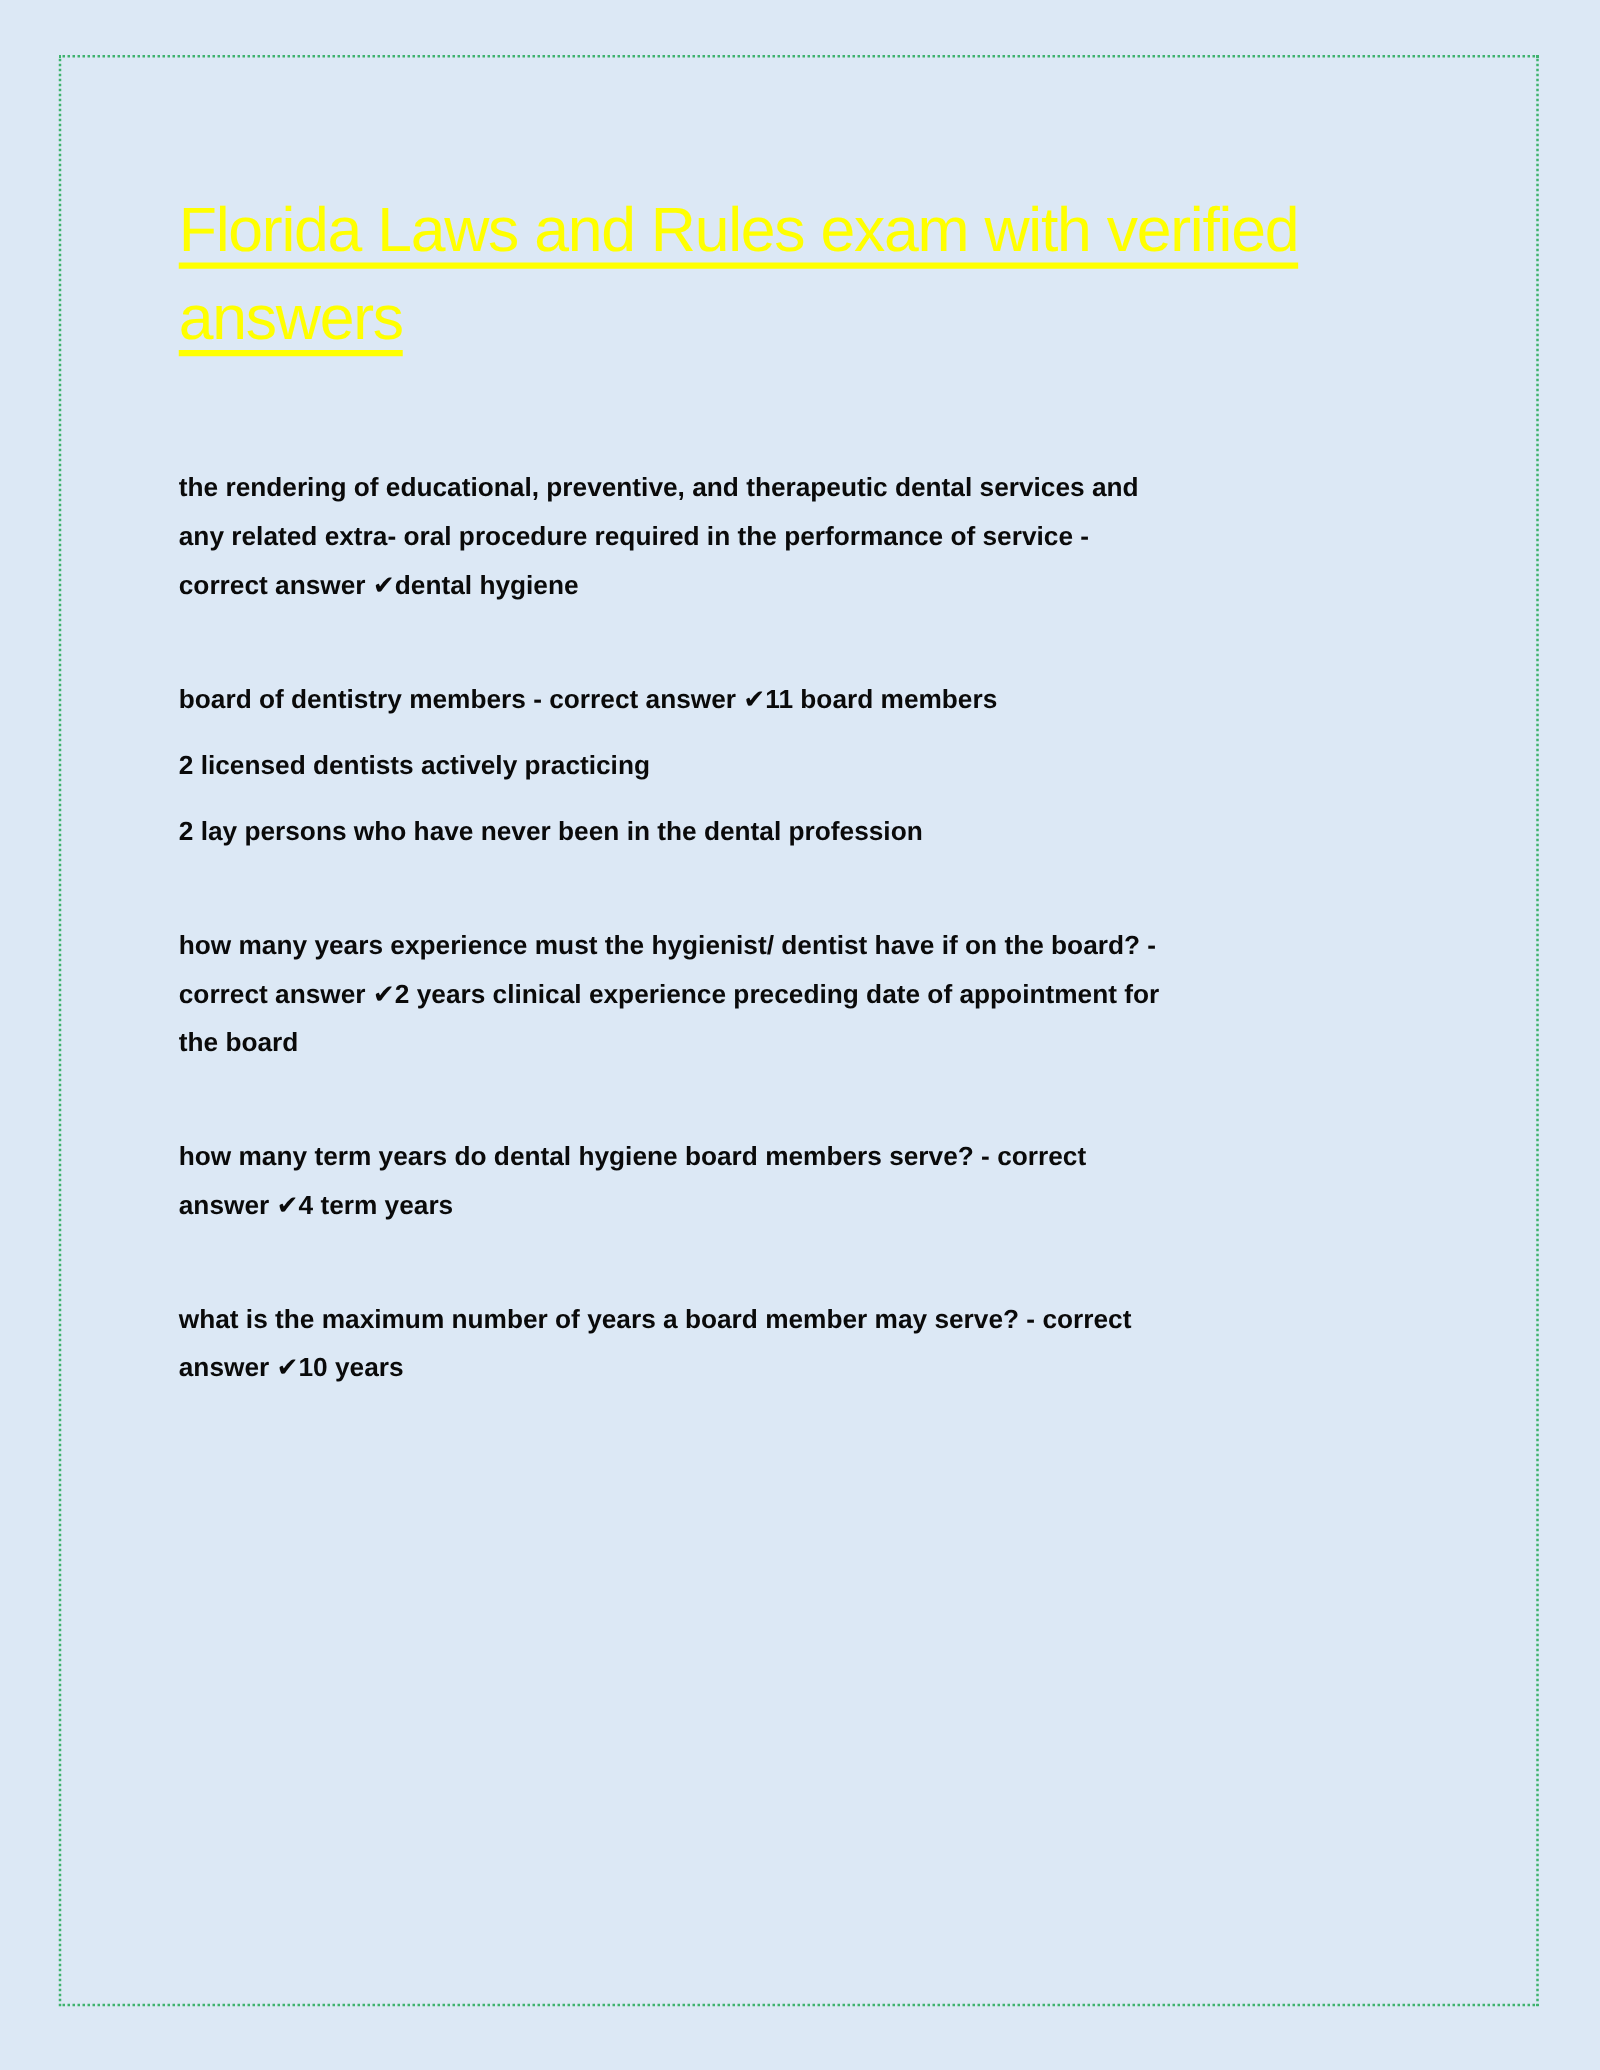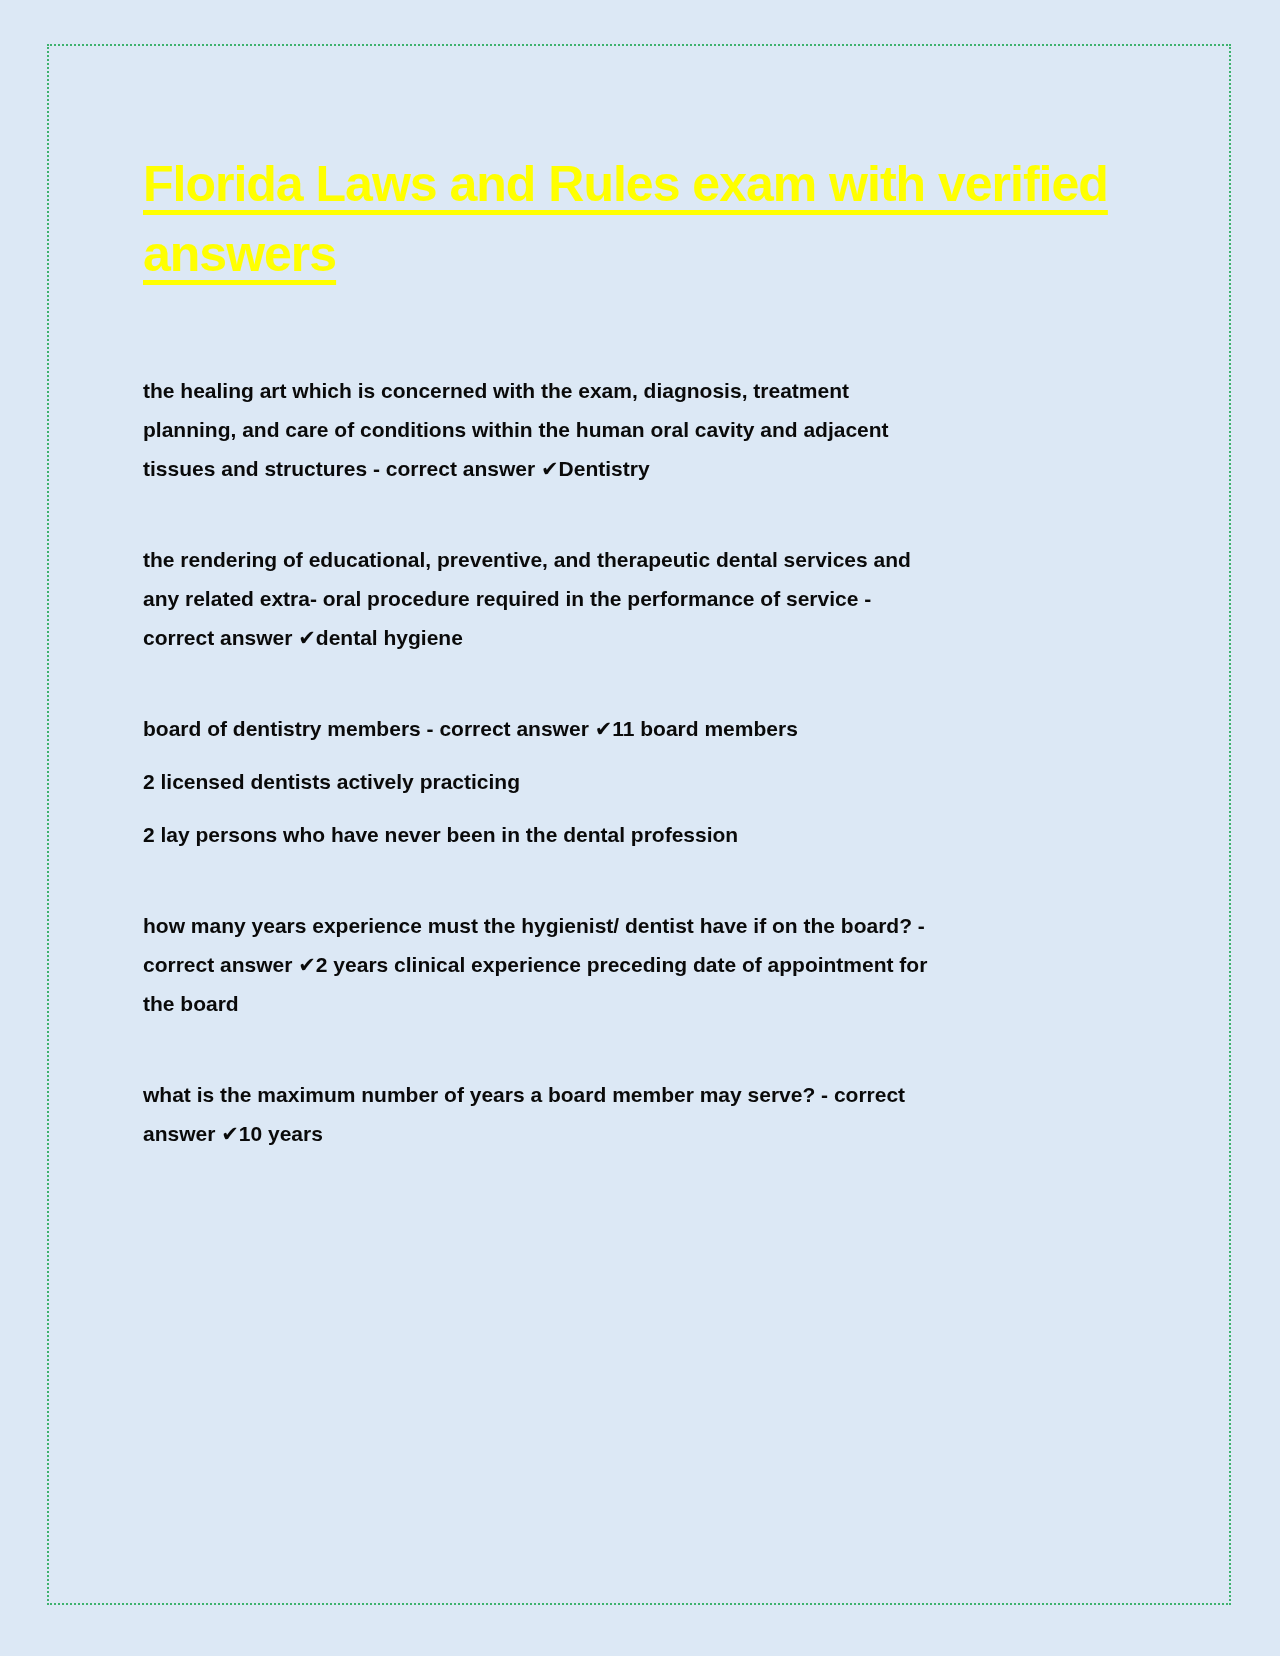--- a/index.html
+++ b/index.html
@@ -23,21 +23,21 @@
     border: 2px dotted #3eb26e;
   }
   .page-inner {
     padding: 103px 90px 0 94px;
   }
   .doc-title {
     margin: 0 0 82px 0;
     max-width: 1000px;
     font-size: 50px;
     line-height: 70px;
-    font-weight: bold;
+    font-weight: normal;
     letter-spacing: -1px;
     color: #ffff00;
     text-decoration: underline;
     text-decoration-thickness: 5px;
     text-underline-offset: 9px;
   }
   .doc-body {
     width: 795px;
     color: #0a0a0a;
     font-weight: bold;
@@ -54,38 +54,38 @@
 </head>
 <body>
 
 <div class="page-frame">
   <div class="page-inner">
 
     <h1 class="doc-title">Florida Laws and Rules exam with verified answers</h1>
 
     <div class="doc-body">
 
-      <section class="qa-block">
-        <p>the healing art which is concerned with the exam, diagnosis, treatment planning, and care of conditions within the human oral cavity and adjacent tissues and structures - correct answer ✔Dentistry</p>
-      </section>
 
       <section class="qa-block">
         <p>the rendering of educational, preventive, and therapeutic dental services and any related extra- oral procedure required in the performance of service - correct answer ✔dental hygiene</p>
       </section>
 
       <section class="qa-block">
         <p>board of dentistry members - correct answer ✔11 board members</p>
         <p>2 licensed dentists actively practicing</p>
         <p>2 lay persons who have never been in the dental profession</p>
       </section>
 
       <section class="qa-block">
         <p>how many years experience must the hygienist/ dentist have if on the board? - correct answer ✔2 years clinical experience preceding date of appointment for the board</p>
       </section>
 
+      <section class="qa-block">
+        <p>how many term years do dental hygiene board members serve? - correct answer ✔4 term years</p>
+      </section>
 
       <section class="qa-block">
         <p>what is the maximum number of years a board member may serve? - correct answer ✔10 years</p>
       </section>
 
     </div>
   </div>
 </div>
 
 </body></html>

